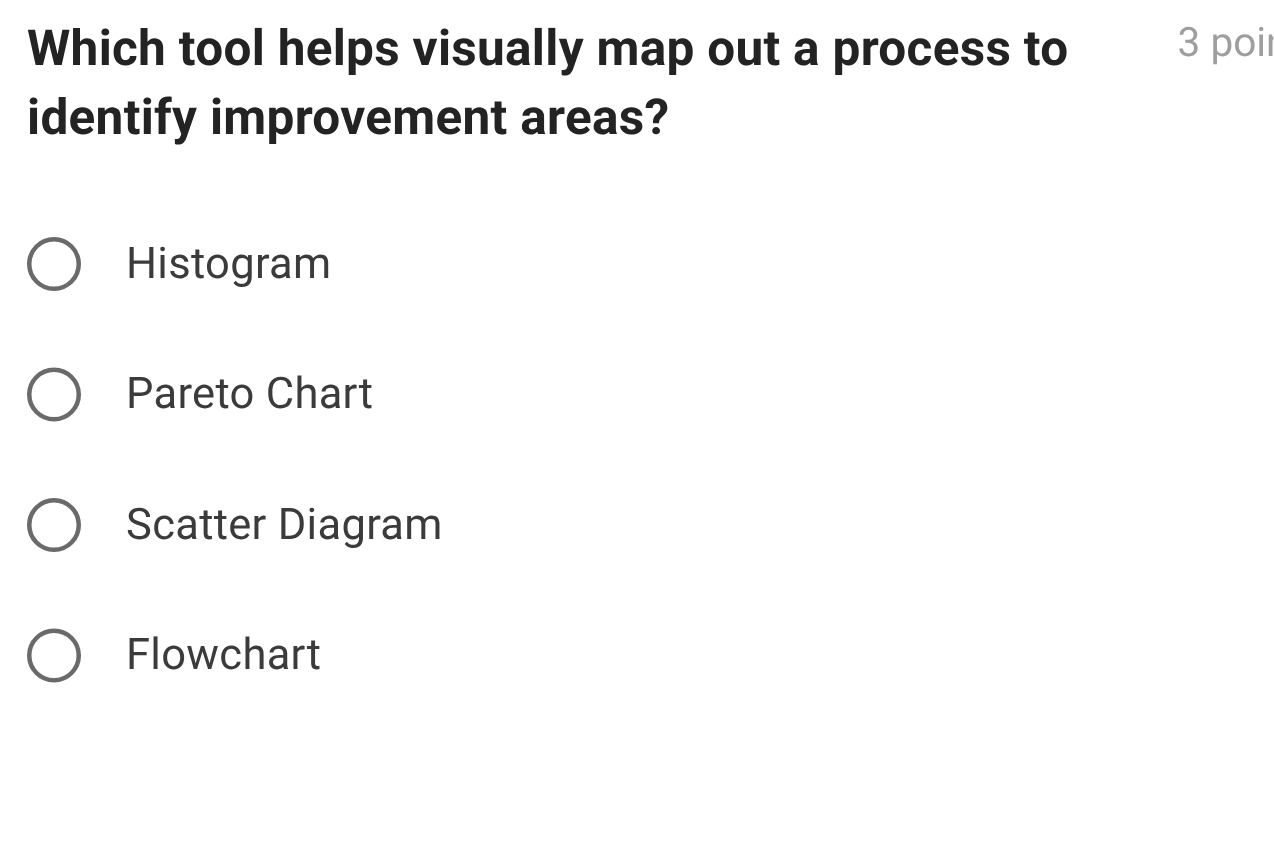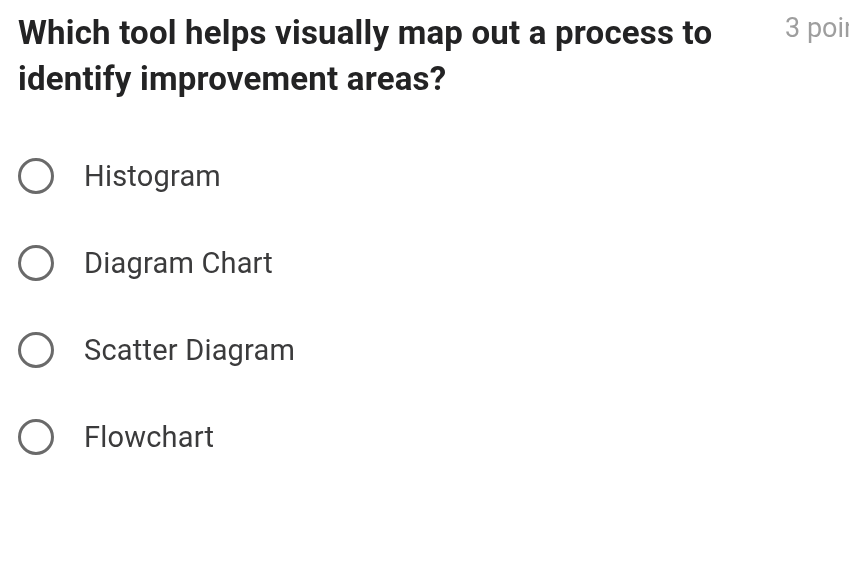--- a/index.html
+++ b/index.html
@@ -72,21 +72,21 @@
 
   <div class="options">
 
     <div class="option">
       <div class="radio"></div>
       <div class="option-label">Histogram</div>
     </div>
 
     <div class="option">
       <div class="radio"></div>
-      <div class="option-label">Diagram Chart</div>
+      <div class="option-label">Pareto Chart</div>
     </div>
 
     <div class="option">
       <div class="radio"></div>
       <div class="option-label">Scatter Diagram</div>
     </div>
 
     <div class="option">
       <div class="radio"></div>
       <div class="option-label">Flowchart</div>

